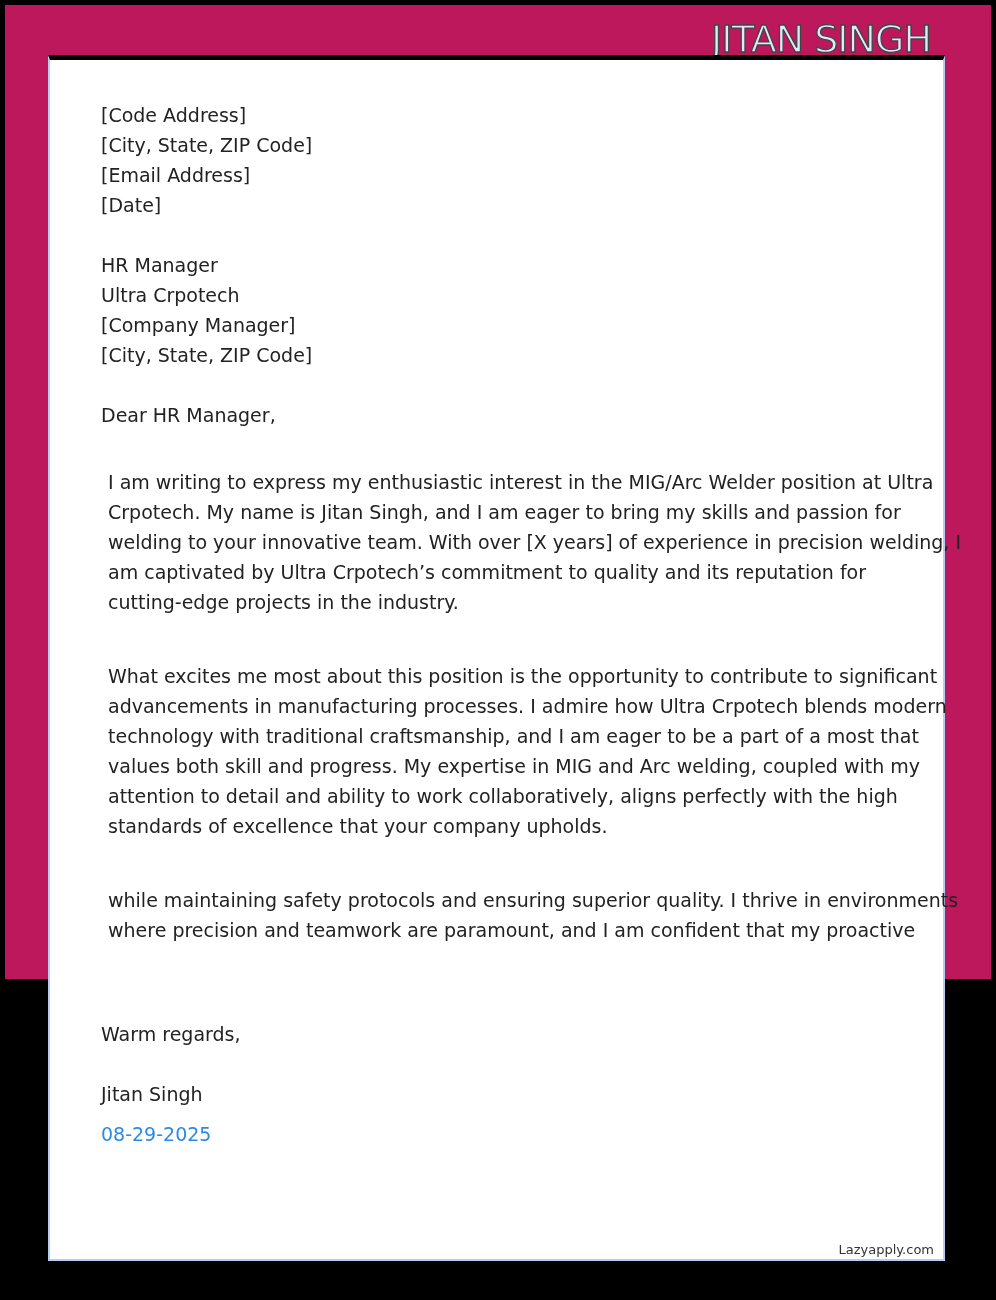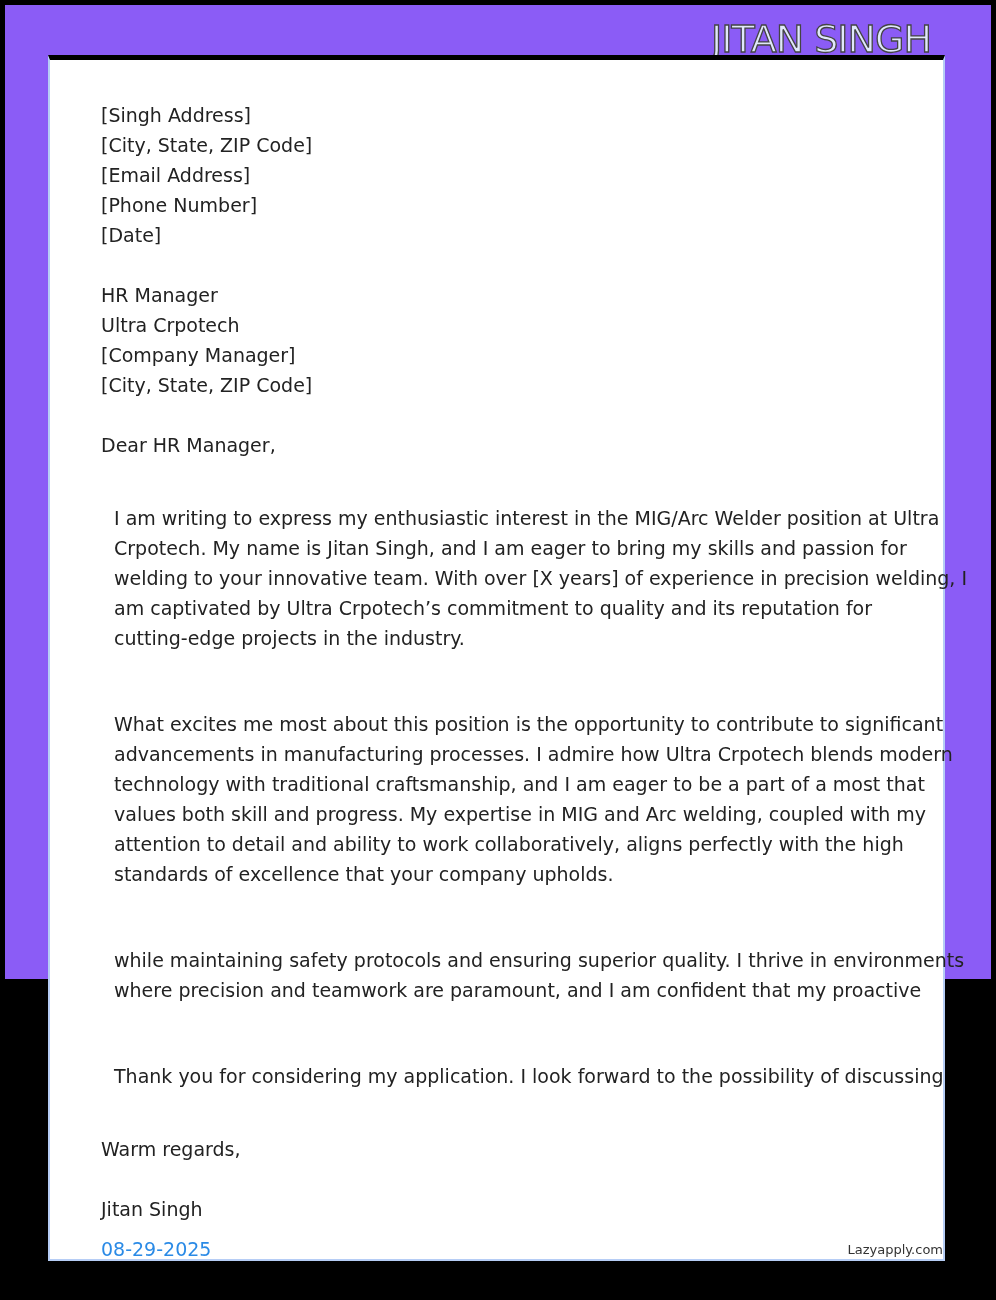--- a/index.html
+++ b/index.html
@@ -6,21 +6,21 @@
     body {
       width: 996px; height: 1300px;
       background: #000;
       position: relative;
       overflow: hidden;
       font-family: "DejaVu Sans", sans-serif;
     }
     .frame {
       position: absolute;
       left: 5px; top: 5px; width: 986px; height: 974px;
-      background: #8b5cf6;
+      background: #be185d;
     }
     .name-heading {
       position: absolute;
       right: 60px; top: 12px;
       font-family: "DejaVu Sans", sans-serif;
       font-size: 38px;
       letter-spacing: -1px;
       color: #e0e8fb;
       -webkit-text-stroke: 1.3px #444;
       margin: 0;
@@ -41,43 +41,42 @@
     .content {
       position: absolute;
       left: 51px; top: 40px;
       width: 800px;
       font-size: 19px;
       line-height: 30px;
       color: #222;
     }
     .line { display: block; white-space: nowrap; }
     .gap { height: 30px; }
-    .para { margin: 13px; }
+    .para { margin: 7px; }
     .date { color: #2a8ae6; }
     .footer-mark {
       position: absolute;
-      right: 0; bottom: 2px;
+      right: 9px; bottom: 2px;
       font-size: 13px;
       color: #333;
     }
   </style>
 </head>
 <body>
 
 <div class="frame">
   <h1 class="name-heading">JITAN SINGH</h1>
 
   <div class="page">
     <div class="content">
 
       <div>
-        <span class="line">[Singh Address]</span>
+        <span class="line">[Code Address]</span>
         <span class="line">[City, State, ZIP Code]</span>
         <span class="line">[Email Address]</span>
-        <span class="line">[Phone Number]</span>
         <span class="line">[Date]</span>
       </div>
       <div class="gap"></div>
 
       <div>
         <span class="line">HR Manager</span>
         <span class="line">Ultra Crpotech</span>
         <span class="line">[Company Manager]</span>
         <span class="line">[City, State, ZIP Code]</span>
       </div>
@@ -105,21 +104,20 @@
       </p>
       <div class="gap"></div>
 
       <p class="para">
         <span class="line">while maintaining safety protocols and ensuring superior quality. I thrive in environments</span>
         <span class="line">where precision and teamwork are paramount, and I am confident that my proactive</span>
       </p>
       <div class="gap"></div>
 
       <p class="para">
-        <span class="line">Thank you for considering my application. I look forward to the possibility of discussing</span>
       </p>
       <div class="gap"></div>
 
       <span class="line">Warm regards,</span>
       <div class="gap"></div>
       <span class="line">Jitan Singh</span>
       <div style="height:10px"></div>
       <span class="line date">08-29-2025</span>
     </div>
 

